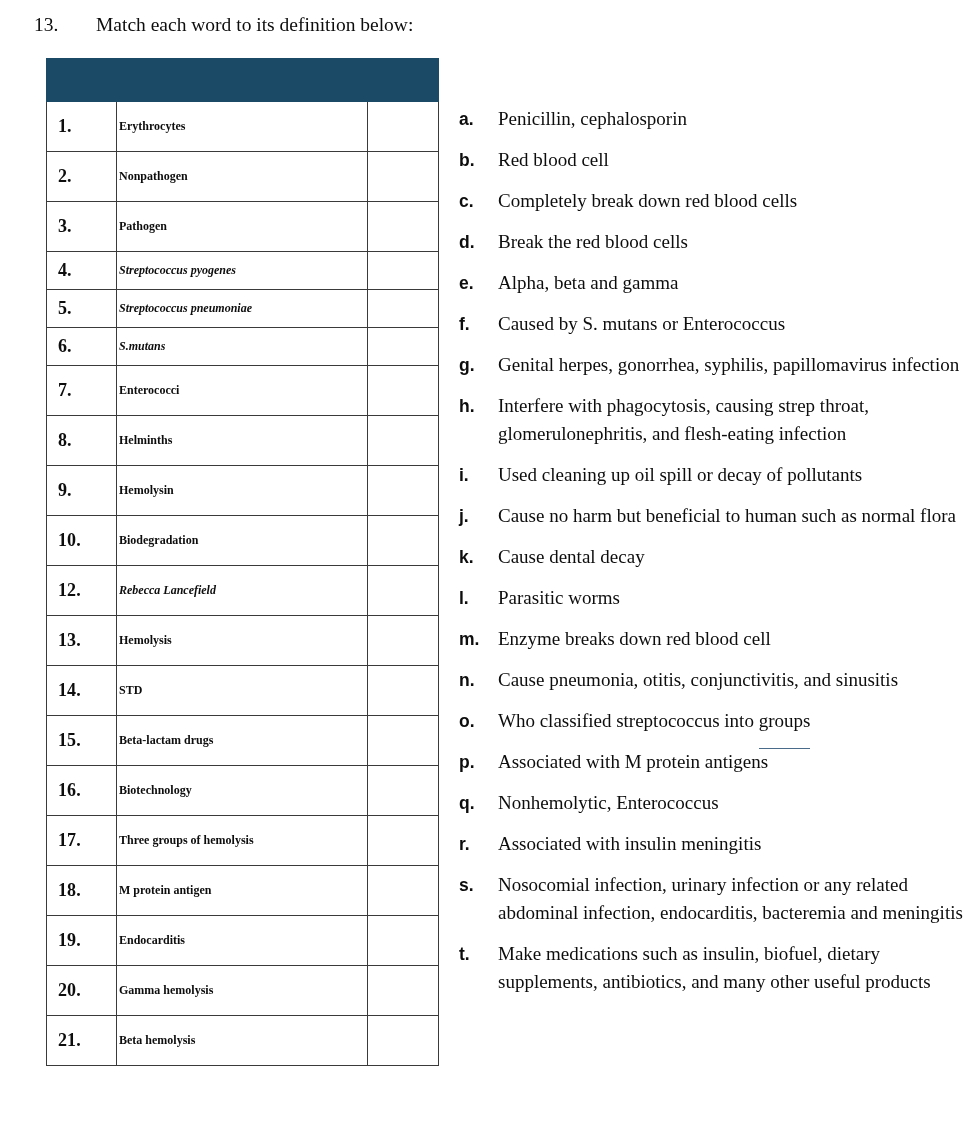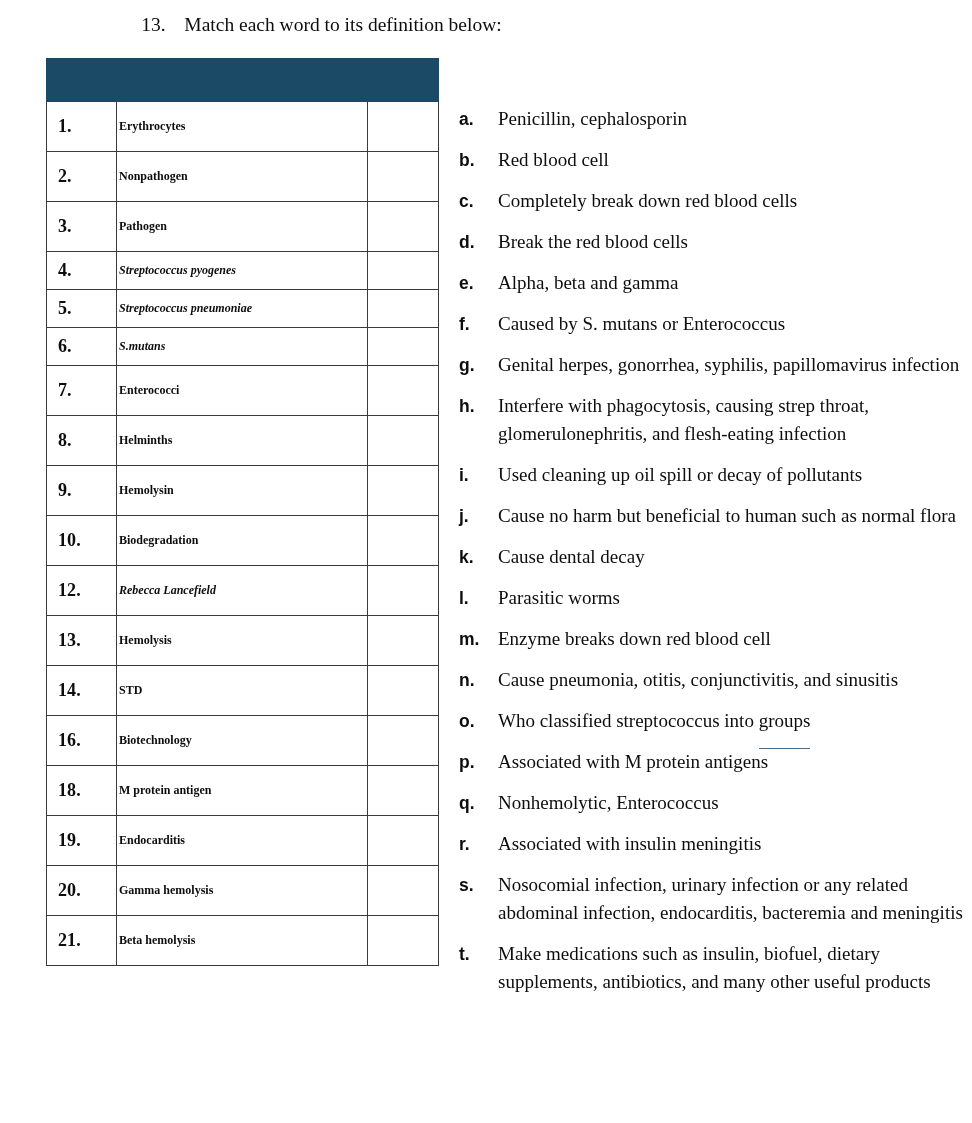--- a/index.html
+++ b/index.html
@@ -13,27 +13,26 @@
     height: 1123px;
     position: relative;
     font-family: "Liberation Serif", "DejaVu Serif", serif;
     color: #0d0d0d;
     overflow: hidden;
   }
 
   
   #question-heading {
     position: absolute;
-    left: 62px;
+    left: 34px;
     top: 12px;
     width: 500px;
     font-size: 19.5px;
     line-height: 26px;
     white-space: nowrap;
-    text-align: center;
   }
   #question-heading .q-num {
     display: inline-block;
     width: 62px;
   }
 
   
   #match-table {
     position: absolute;
     left: 46px;
@@ -190,25 +189,35 @@
         <td class="c-num">13.</td>
         <td class="c-term"><span>Hemolysis</span></td>
         <td class="c-blank"></td>
       </tr>
       <tr class="tall">
         <td class="c-num">14.</td>
         <td class="c-term"><span>STD</span></td>
         <td class="c-blank"></td>
       </tr>
       <tr class="tall">
+        <td class="c-num">15.</td>
+        <td class="c-term"><span>Beta-lactam drugs</span></td>
+        <td class="c-blank"></td>
+      </tr>
+      <tr class="tall">
         <td class="c-num">16.</td>
         <td class="c-term"><span>Biotechnology</span></td>
         <td class="c-blank"></td>
       </tr>
       <tr class="tall">
+        <td class="c-num">17.</td>
+        <td class="c-term"><span>Three groups of hemolysis</span></td>
+        <td class="c-blank"></td>
+      </tr>
+      <tr class="tall">
         <td class="c-num">18.</td>
         <td class="c-term"><span>M protein antigen</span></td>
         <td class="c-blank"></td>
       </tr>
       <tr class="tall">
         <td class="c-num">19.</td>
         <td class="c-term"><span>Endocarditis</span></td>
         <td class="c-blank"></td>
       </tr>
       <tr class="tall">

